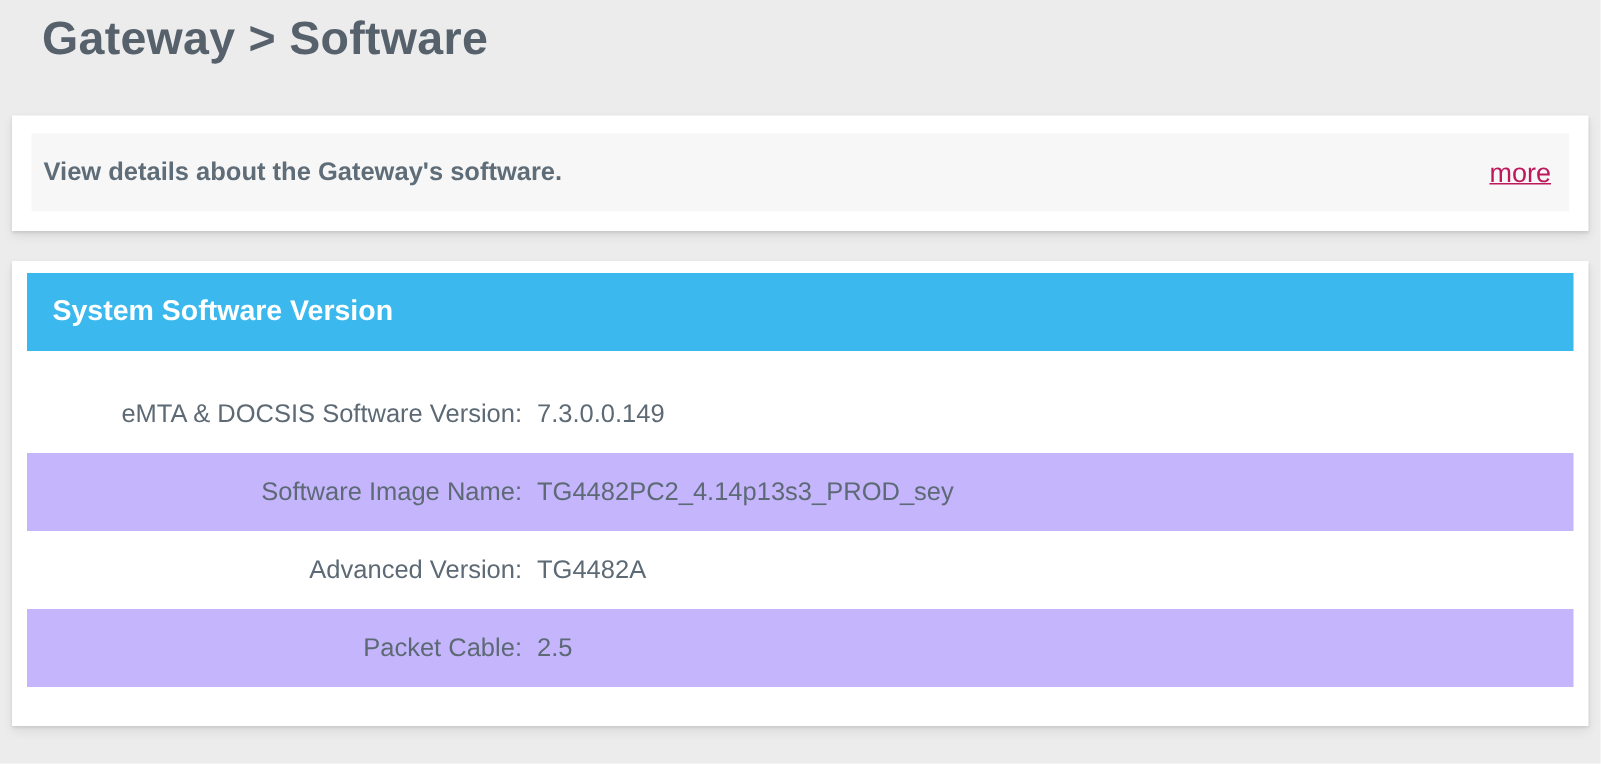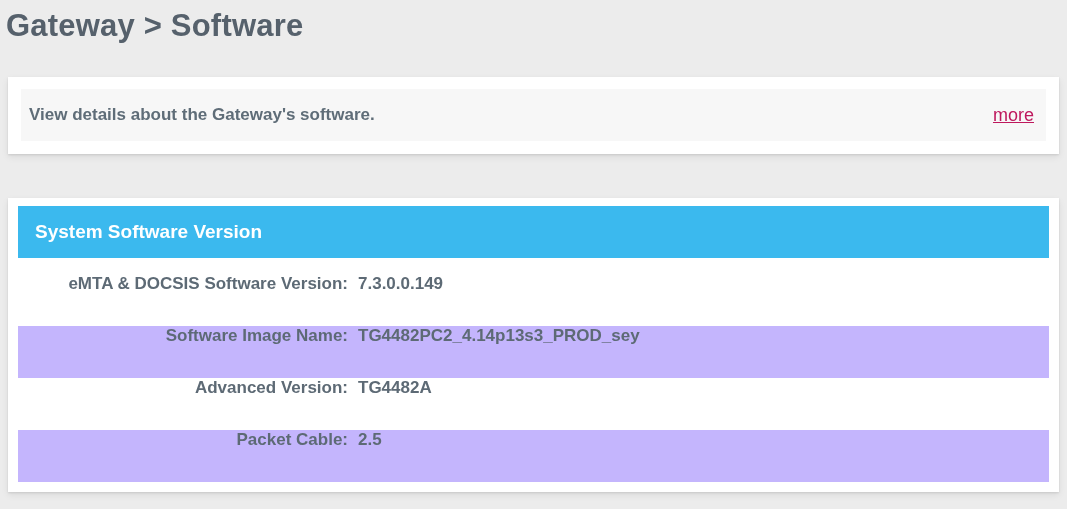--- a/index.html
+++ b/index.html
@@ -7,21 +7,21 @@
     padding: 0;
   }
   body {
     width: 1067px;
     height: 509px;
     background: #ececec;
     font-family: "Liberation Sans", sans-serif;
     overflow: hidden;
   }
   .page-title {
-    margin: 0 10px 0 6px;
+    margin: 0 10px 0 28px;
     padding-top: 8px;
     font-size: 31px;
     font-weight: bold;
     color: #56616c;
     letter-spacing: 0.2px;
   }
   .card {
     margin: 0 8px;
     background: #ffffff;
     box-shadow: 0 1px 2px rgba(0,0,0,0.10), 0 3px 7px rgba(0,0,0,0.08);
@@ -44,41 +44,41 @@
     color: #5f6d78;
     text-align: center;
   }
   .more-link {
     font-size: 18px;
     color: #be185d;
     text-decoration: underline;
     cursor: pointer;
   }
   .main-card {
-    margin-top: 44px;
-    padding: 8px 10px 10px 10px;
+    margin-top: 20px;
+    padding: 8px 10px 26px 10px;
   }
   .section-header {
     background: #3bb9ee;
     height: 52px;
     line-height: 52px;
     padding-left: 17px;
     color: #ffffff;
     font-size: 19px;
     font-weight: bold;
   }
   .rows-spacer {
     height: 16px;
   }
   .info-row {
     height: 52px;
     display: flex;
-    align-items: flex-start;
+    align-items: center;
     font-size: 17px;
-    font-weight: bold;
+    font-weight: normal;
     color: #5d6a75;
   }
   .info-row.alt {
     background: #c4b5fd;
   }
   .row-label {
     width: 330px;
     text-align: right;
     flex: 0 0 auto;
   }

